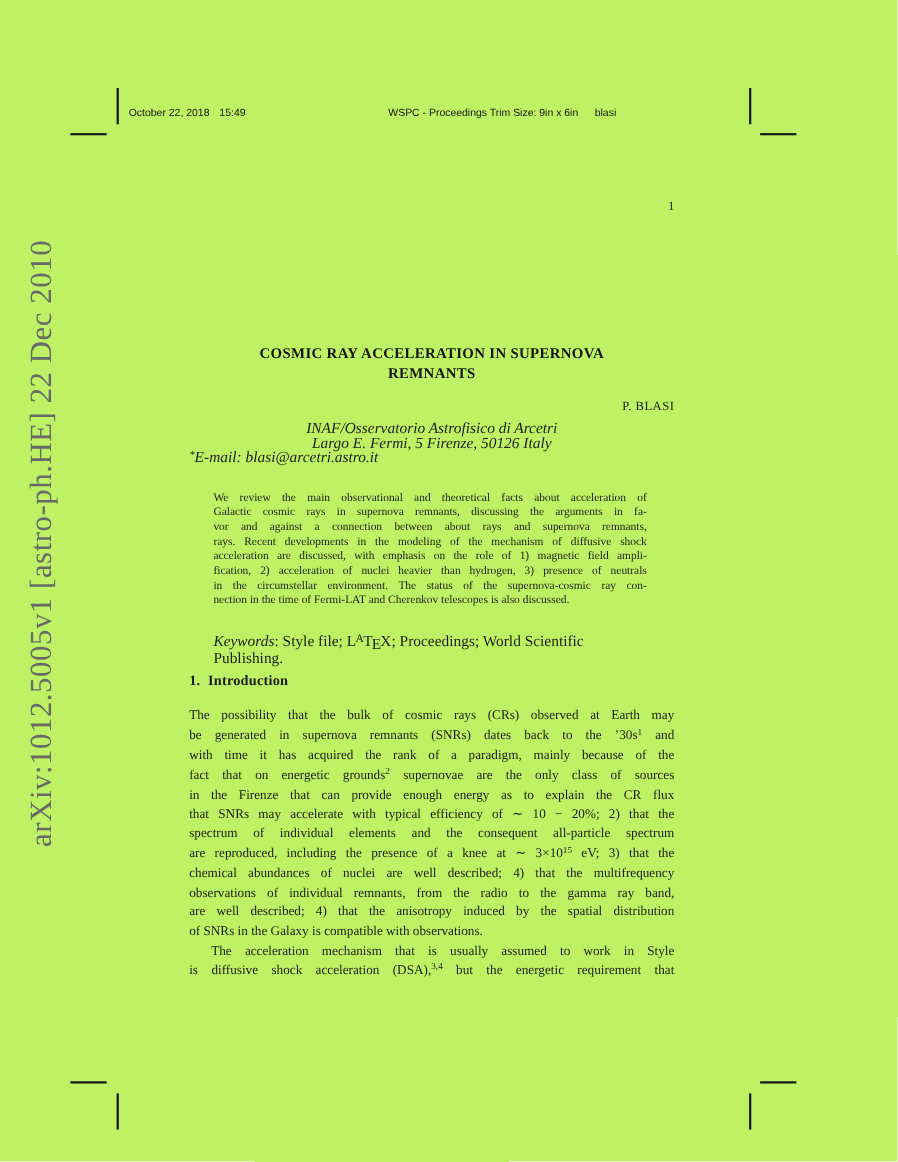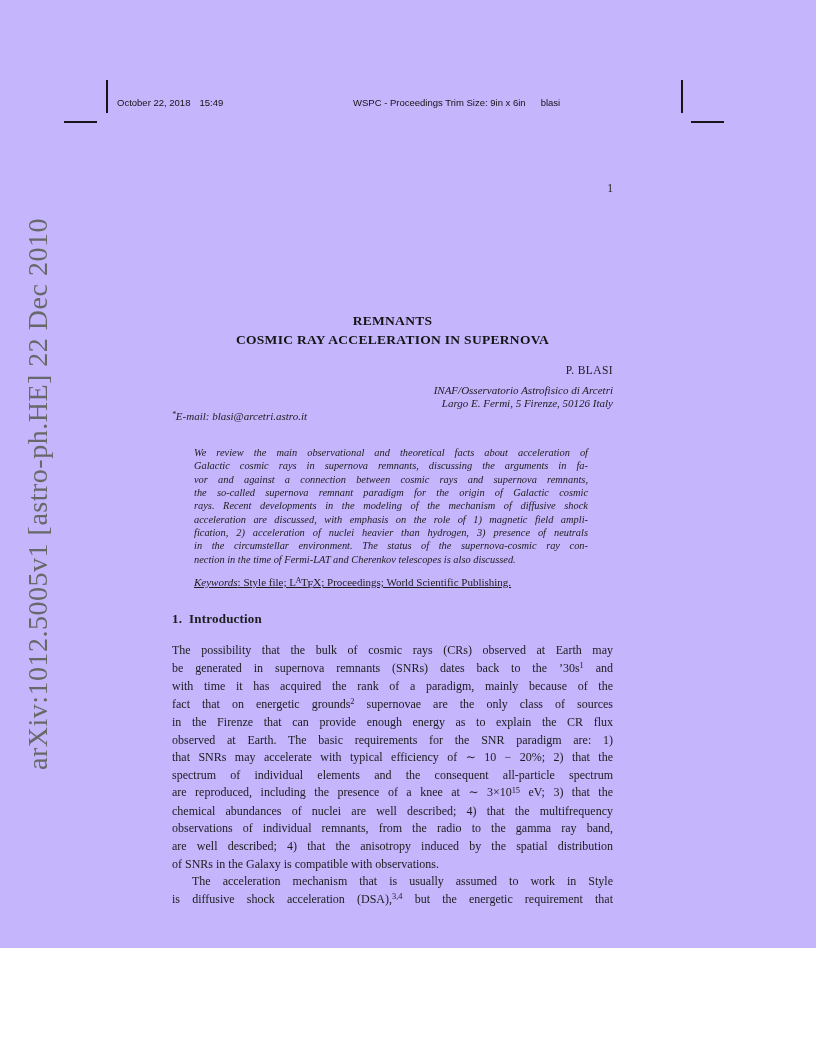--- a/index.html
+++ b/index.html
@@ -1,20 +1,20 @@
 <!DOCTYPE html>
 <html><head>
 <meta charset="utf-8">
 <style>
   html, body { margin: 0; padding: 0; background: #ffffff; }
   .page {
     position: relative;
     width: 816px;
-    height: 948px;
-    background: #c4b5fd;
+    height: 1056px;
+    background: #bef264;
     font-family: "Liberation Serif", "DejaVu Serif", serif;
     color: #1c1c1c;
     overflow: hidden;
   }
   .cropmark { position: absolute; background: #161616; }
   .cm-v { width: 1.5px; height: 33px; }
   .cm-h { width: 33px; height: 1.5px; }
 
   .header-left, .header-center {
     position: absolute;
@@ -69,41 +69,40 @@
     width: 441px;
     text-align: right;
     font-size: 11.5px;
     letter-spacing: 0.4px;
   }
   .affil-block {
     position: absolute;
     left: 172px;
     top: 384px;
     width: 441px;
-    text-align: right;
+    text-align: center;
     font-style: italic;
-    font-size: 11px;
+    font-size: 14px;
     line-height: 13.2px;
   }
   .abstract-block {
     position: absolute;
     left: 194px;
     top: 446px;
     width: 394px;
     font-size: 10.4px;
     line-height: 13.35px;
   }
-  .abstract-block .line { text-align: justify; text-align-last: justify; font-style: italic; }
+  .abstract-block .line { text-align: justify; text-align-last: justify; }
   .keywords-block {
     position: absolute;
     left: 194px;
     top: 576px;
     width: 394px;
-    font-size: 11px;
-    text-decoration: underline;
+    font-size: 14px;
   }
   .keywords-block .line { text-align: left; text-align-last: left; }
   .section-heading {
     position: absolute;
     left: 172px;
     top: 611px;
     font-size: 13px;
     font-weight: bold;
     letter-spacing: 0.2px;
   }
@@ -144,54 +143,52 @@
   </div>
   <div class="header-center">
     <span>WSPC - Proceedings Trim Size: 9in x 6in</span><span class="header-jobname">blasi</span>
   </div>
 
   <div class="pagenum">1</div>
 
   <div class="arxiv-sidebar">arXiv:1012.5005v1  [astro-ph.HE]  22 Dec 2010</div>
 
   <div class="title-block">
+      <div class="line"><span>COSMIC RAY ACCELERATION IN SUPERNOVA</span></div>
       <div class="line"><span>REMNANTS</span></div>
-      <div class="line"><span>COSMIC RAY ACCELERATION IN SUPERNOVA</span></div>
     </div>
   <div class="author-block">P. BLASI</div>
   <div class="affil-block">
       <div class="line"><span>INAF/Osservatorio Astrofisico di Arcetri</span></div>
       <div class="line"><span>Largo E. Fermi, 5 Firenze, 50126 Italy</span></div>
       <div class="line last"><span class="sup">*</span><span>E-mail: blasi@arcetri.astro.it</span></div>
     </div>
 
   <div class="abstract-block">
       <div class="line"><span>We review the main observational and theoretical facts about acceleration of</span></div>
       <div class="line"><span>Galactic cosmic rays in supernova remnants, discussing the arguments in fa-</span></div>
-      <div class="line"><span>vor and against a connection between cosmic rays and supernova remnants,</span></div>
-      <div class="line"><span>the so-called supernova remnant paradigm for the origin of Galactic cosmic</span></div>
+      <div class="line"><span>vor and against a connection between about rays and supernova remnants,</span></div>
       <div class="line"><span>rays. Recent developments in the modeling of the mechanism of diffusive shock</span></div>
       <div class="line"><span>acceleration are discussed, with emphasis on the role of 1) magnetic field ampli-</span></div>
       <div class="line"><span>fication, 2) acceleration of nuclei heavier than hydrogen, 3) presence of neutrals</span></div>
       <div class="line"><span>in the circumstellar environment. The status of the supernova-cosmic ray con-</span></div>
       <div class="line last"><span>nection in the time of Fermi-LAT and Cherenkov telescopes is also discussed.</span></div>
     </div>
 
   <div class="keywords-block">
       <div class="line last"><span class="it">Keywords</span><span>: Style file; L</span><span class="lA">A</span><span>T</span><span class="lE">E</span><span>X; Proceedings; World Scientific Publishing.</span></div>
     </div>
 
   <div class="section-heading">1.&nbsp;&nbsp;Introduction</div>
   <div class="body-block">
       <div class="line"><span>The possibility that the bulk of cosmic rays (CRs) observed at Earth may</span></div>
       <div class="line"><span>be generated in supernova remnants (SNRs) dates back to the ’30s</span><span class="sup">1</span><span> and</span></div>
       <div class="line"><span>with time it has acquired the rank of a paradigm, mainly because of the</span></div>
       <div class="line"><span>fact that on energetic grounds</span><span class="sup">2</span><span> supernovae are the only class of sources</span></div>
       <div class="line"><span>in the Firenze that can provide enough energy as to explain the CR flux</span></div>
-      <div class="line"><span>observed at Earth. The basic requirements for the SNR paradigm are: 1)</span></div>
       <div class="line"><span>that SNRs may accelerate with typical efficiency of ∼ 10 − 20%; 2) that the</span></div>
       <div class="line"><span>spectrum of individual elements and the consequent all-particle spectrum</span></div>
       <div class="line"><span>are reproduced, including the presence of a knee at ∼ 3×10</span><span class="sup">15</span><span> eV; 3) that the</span></div>
       <div class="line"><span>chemical abundances of nuclei are well described; 4) that the multifrequency</span></div>
       <div class="line"><span>observations of individual remnants, from the radio to the gamma ray band,</span></div>
       <div class="line"><span>are well described; 4) that the anisotropy induced by the spatial distribution</span></div>
       <div class="line last"><span>of SNRs in the Galaxy is compatible with observations.</span></div>
       <div class="line indent"><span>The acceleration mechanism that is usually assumed to work in Style</span></div>
       <div class="line"><span>is diffusive shock acceleration (DSA),</span><span class="sup">3,4</span><span> but the energetic requirement that</span></div>
     </div>

